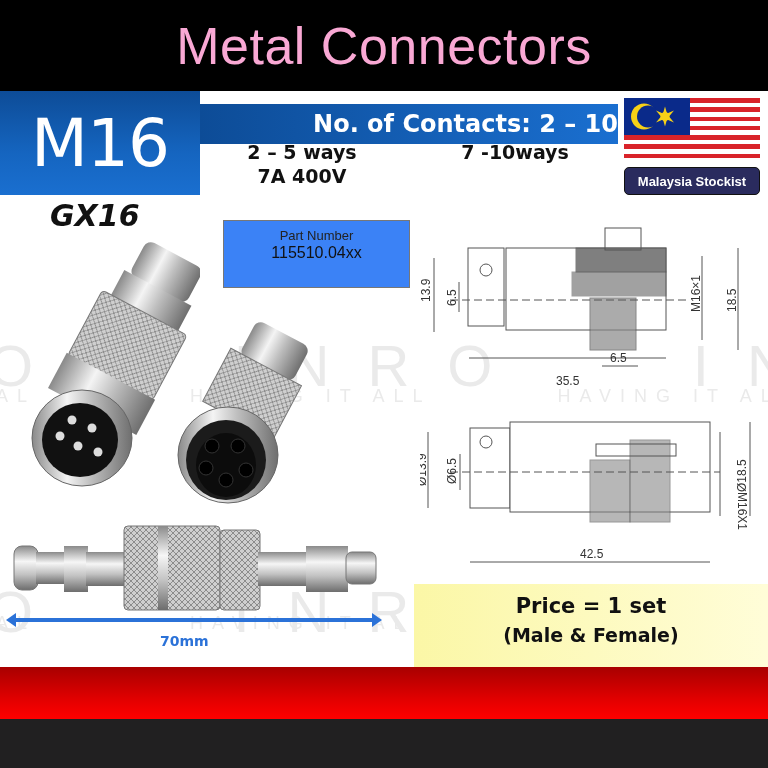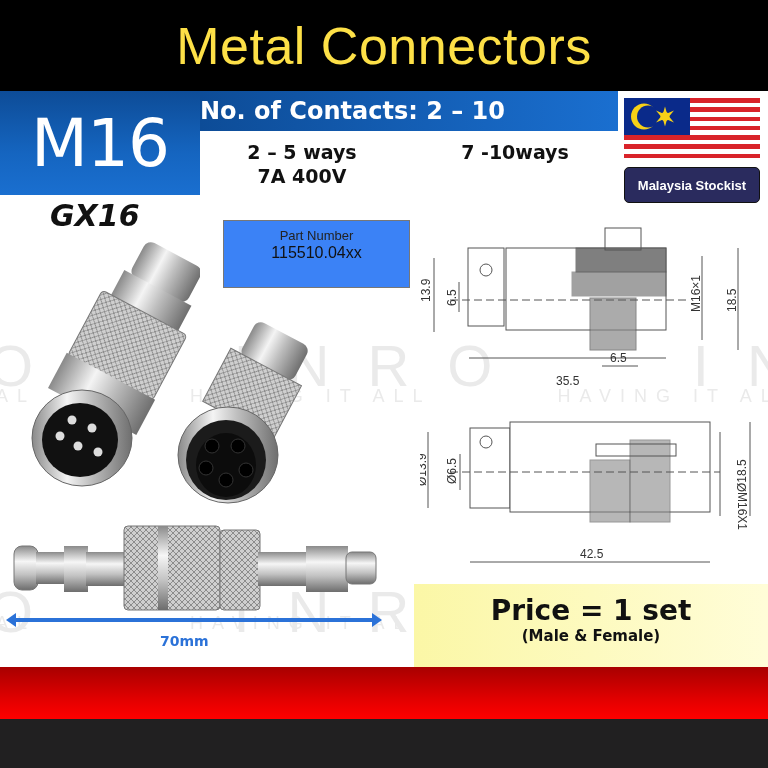--- a/index.html
+++ b/index.html
@@ -1,58 +1,58 @@
 <!DOCTYPE html>
 <html><head>
 <meta charset="utf-8">
 <style>
   * { box-sizing: border-box; margin: 0; padding: 0; }
   html, body { width: 768px; height: 768px; overflow: hidden; background: #fff; }
   body { font-family: "DejaVu Sans", sans-serif; position: relative; }
 
   .title-bar { position: absolute; left: 0; top: 0; width: 768px; height: 91px; background: #000; display: flex; align-items: center; justify-content: center; }
-  .title-bar h1 { color: #fde047; font-family: "Liberation Sans", sans-serif; font-weight: 400; font-size: 52px; letter-spacing: 0.5px; }
+  .title-bar h1 { color: #f9a8d4; font-family: "Liberation Sans", sans-serif; font-weight: 400; font-size: 52px; letter-spacing: 0.5px; }
 
   .model-badge { position: absolute; left: 0; top: 91px; width: 200px; height: 104px; background: linear-gradient(180deg, #0d4c97 0%, #1565c0 60%, #1a6fd0 100%); display: flex; align-items: center; justify-content: center; }
   .model-badge span { color: #fff; font-family: "DejaVu Sans", sans-serif; font-weight: 400; font-size: 66px; letter-spacing: -1px; }
 
-  .contacts-band { position: absolute; left: 200px; top: 91px; width: 418px; height: 40px; background: linear-gradient(90deg, #0d4c97, #1a6fd0); display: flex; align-items: center; justify-content: flex-start; }
+  .contacts-band { position: absolute; left: 200px; top: 104px; width: 418px; height: 40px; background: linear-gradient(90deg, #0d4c97, #1a6fd0); display: flex; align-items: center; justify-content: flex-end; }
   .contacts-band span { color: #fff; font-weight: 700; font-size: 24px; font-family: "DejaVu Sans", sans-serif; }
 
   .spec-col { position: absolute; top: 140px; text-align: center; font-weight: 700; color: #111; font-size: 19px; line-height: 24px; font-family: "DejaVu Sans", sans-serif; }
   .spec-col.left { left: 222px; width: 160px; }
   .spec-col.right { left: 430px; width: 170px; }
 
   .series-label { position: absolute; left: 50px; top: 198px; font-weight: 700; font-size: 30px; color: #111; font-family: "DejaVu Sans", sans-serif; font-style: italic; }
 
   .flag { position: absolute; left: 624px; top: 98px; width: 136px; height: 65px; overflow: hidden; }
   .flag .stripe { height: calc(65px / 14); }
   .flag .canton { position: absolute; left: 0; top: 0; width: 66px; height: 37px; background: #0a2a8a; }
-  .stockist-badge { position: absolute; left: 624px; top: 167px; width: 136px; height: 36px; background: #2a2b5e; border-radius: 5px; border: 1px solid #111; color: #fff; font-family: "Liberation Sans", sans-serif; font-weight: 700; font-size: 13px; display: flex; align-items: center; justify-content: center; }
+  .stockist-badge { position: absolute; left: 624px; top: 167px; width: 136px; height: 28px; background: #2a2b5e; border-radius: 5px; border: 1px solid #111; color: #fff; font-family: "Liberation Sans", sans-serif; font-weight: 700; font-size: 13px; display: flex; align-items: center; justify-content: center; }
 
   .part-box { position: absolute; left: 223px; top: 220px; width: 187px; height: 68px; border: 1px solid #777; background: #3b82f6; text-align: center; }
   .part-box .lbl { font-family: "Liberation Sans", sans-serif; font-size: 13px; color: #222; margin-top: 7px; }
   .part-box .val { font-family: "Liberation Sans", sans-serif; font-size: 16px; color: #111; margin-top: 1px; }
 
   .watermark { position: absolute; color: #eaeaea; font-family: "Liberation Sans", sans-serif; pointer-events: none; white-space: nowrap; }
   .wm-big { font-size: 58px; letter-spacing: 38px; font-weight: 300; }
   .wm-small { font-size: 18px; letter-spacing: 9px; }
 
   .photo { position: absolute; }
   .drawing { position: absolute; }
 
   .dim-line { position: absolute; left: 12px; top: 618px; width: 364px; height: 4px; background: #2b72d8; }
   .dim-line::before, .dim-line::after { content: ""; position: absolute; top: -5px; border-top: 7px solid transparent; border-bottom: 7px solid transparent; }
   .dim-line::before { left: -6px; border-right: 10px solid #2b72d8; }
   .dim-line::after { right: -6px; border-left: 10px solid #2b72d8; }
   .dim-label { position: absolute; left: 160px; top: 633px; color: #2b72d8; font-weight: 700; font-size: 14px; font-family: "DejaVu Sans", sans-serif; text-align: center; }
 
   .price-box { position: absolute; left: 414px; top: 584px; width: 354px; height: 84px; background: linear-gradient(90deg, #fbf7a6 0%, #fffdd8 100%); text-align: center; }
-  .price-box .p1 { font-weight: 700; font-size: 28px; color: #111; margin-top: 10px; font-family: "DejaVu Sans", sans-serif; }
-  .price-box .p2 { font-weight: 700; font-size: 15px; color: #111; font-family: "DejaVu Sans", sans-serif; }
+  .price-box .p1 { font-weight: 700; font-size: 21px; color: #111; margin-top: 10px; font-family: "DejaVu Sans", sans-serif; }
+  .price-box .p2 { font-weight: 700; font-size: 19px; color: #111; margin-top: 6px; font-family: "DejaVu Sans", sans-serif; }
 
   .red-band { position: absolute; left: 0; top: 667px; width: 768px; height: 52px; background: linear-gradient(180deg, #a80000 0%, #e00000 60%, #ff0000 100%); }
   .dark-band { position: absolute; left: 0; top: 719px; width: 768px; height: 49px; background: #212021; }
 </style>
 </head>
 <body>
 
 <div class="title-bar">
   <h1>Metal Connectors</h1>
 </div>

